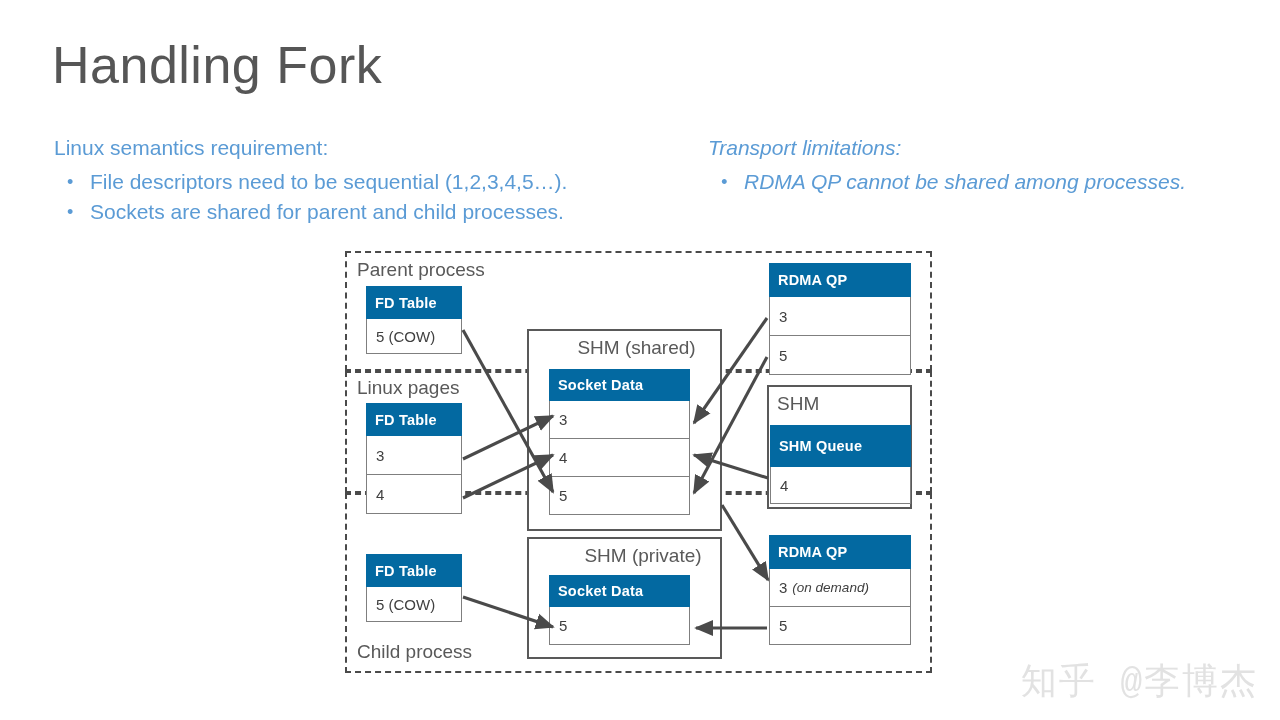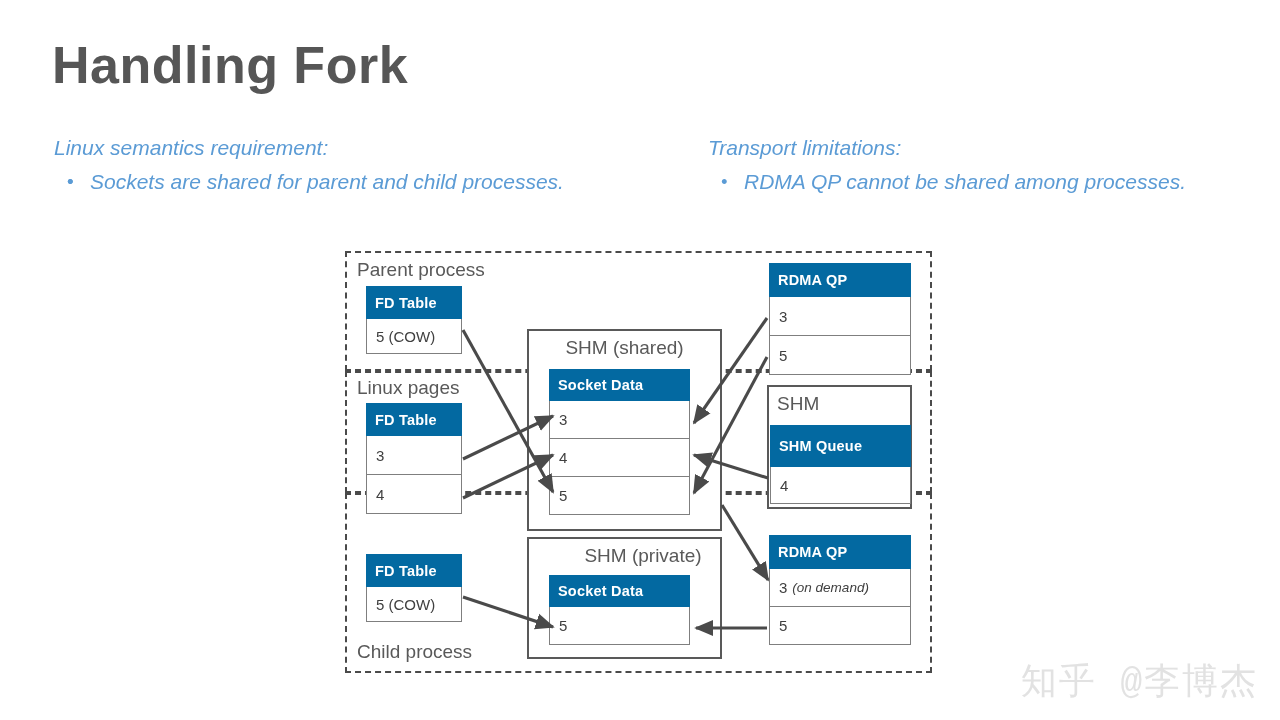--- a/index.html
+++ b/index.html
@@ -5,35 +5,35 @@
   html,body{margin:0;padding:0;}
   body{
     width:1280px;height:720px;background:#ffffff;position:relative;overflow:hidden;
     font-family:"Liberation Sans","DejaVu Sans",sans-serif;
   }
   #slide{position:absolute;inset:0;}
 
   
   .title{
     position:absolute;left:52px;top:35px;
-    font-size:52px;font-weight:700;color:#565656;letter-spacing:0.5px;
+    font-size:52px;font-weight:400;color:#565656;letter-spacing:0.5px;
     white-space:nowrap;
   }
 
   
   .txtblock{position:absolute;color:#5b9bd5;}
   .txtblock .head{font-size:21px;font-weight:400;line-height:26px;white-space:nowrap;}
   .txtblock ul{list-style:none;margin:6px 0 0 0;padding:0;}
   .txtblock li{
     font-size:21px;line-height:30px;position:relative;padding-left:36px;white-space:nowrap;
   }
   .txtblock li .bul{
     position:absolute;left:13px;top:0;font-size:18px;line-height:30px;color:#5b9bd5;
   }
-  #left-text{left:54px;top:135px;font-style:italic;}
+  #left-text{left:54px;top:135px;}
   #right-text{left:708px;top:135px;font-style:italic;}
 
   
   #diagram{position:absolute;left:0;top:0;width:1280px;height:720px;}
 
   .dashbox{
     position:absolute;border:2px dashed #4a4a4a;box-sizing:border-box;background:transparent;
   }
   .dashlabel{
     position:absolute;font-size:19px;color:#595959;white-space:nowrap;
@@ -75,20 +75,21 @@
 
 <div id="slide">
 
   <div class="title">Handling Fork</div>
 
   <div class="txtblock" id="left-text">
     <div class="head">Linux semantics requirement:</div>
     <ul>
       <li>
         <span class="bul">•</span>
+        <span>File descriptors need to be sequential (1,2,3,4,5…).</span>
       </li>
       <li>
         <span class="bul">•</span>
         <span>Sockets are shared for parent and child processes.</span>
       </li>
     </ul>
   </div>
 
   <div class="txtblock" id="right-text">
     <div class="head">Transport limitations:</div>
@@ -104,21 +105,21 @@
 
     <div class="dashbox" style="left:345px;top:251px;width:587px;height:120px;"></div>
     <div class="dashbox" style="left:345px;top:371px;width:587px;height:122px;"></div>
     <div class="dashbox" style="left:345px;top:493px;width:587px;height:180px;"></div>
 
     <div class="dashlabel" style="left:357px;top:259px;">Parent process</div>
     <div class="dashlabel" style="left:357px;top:377px;">Linux pages</div>
     <div class="dashlabel" style="left:357px;top:641px;">Child process</div>
 
     <div class="solidbox" style="left:527px;top:329px;width:195px;height:202px;"></div>
-    <div class="solidlabel" style="left:527px;top:337px;width:195px;">SHM (shared)</div>
+    <div class="solidlabel" style="left:527px;top:337px;width:195px;padding-left:12px;">SHM (shared)</div>
 
     <div class="solidbox" style="left:767px;top:385px;width:145px;height:124px;"></div>
     <div class="solidlabel" style="left:777px;top:393px;width:120px;text-align:left;">SHM</div>
 
     <div class="solidbox" style="left:527px;top:537px;width:195px;height:122px;"></div>
     <div class="solidlabel" style="left:527px;top:545px;width:232px;">SHM (private)</div>
 
     <div class="tbl" style="left:366px;top:286px;width:96px;">
       <div class="hdr" style="height:33px;">FD Table</div>
       <div class="row" style="height:35px;">

